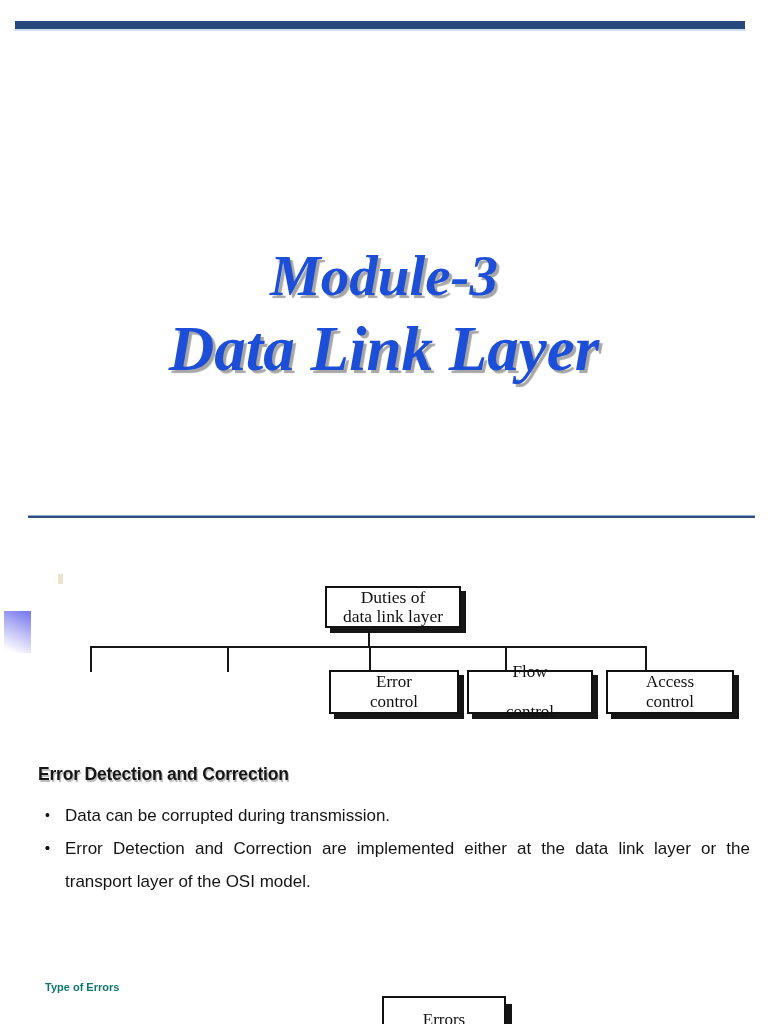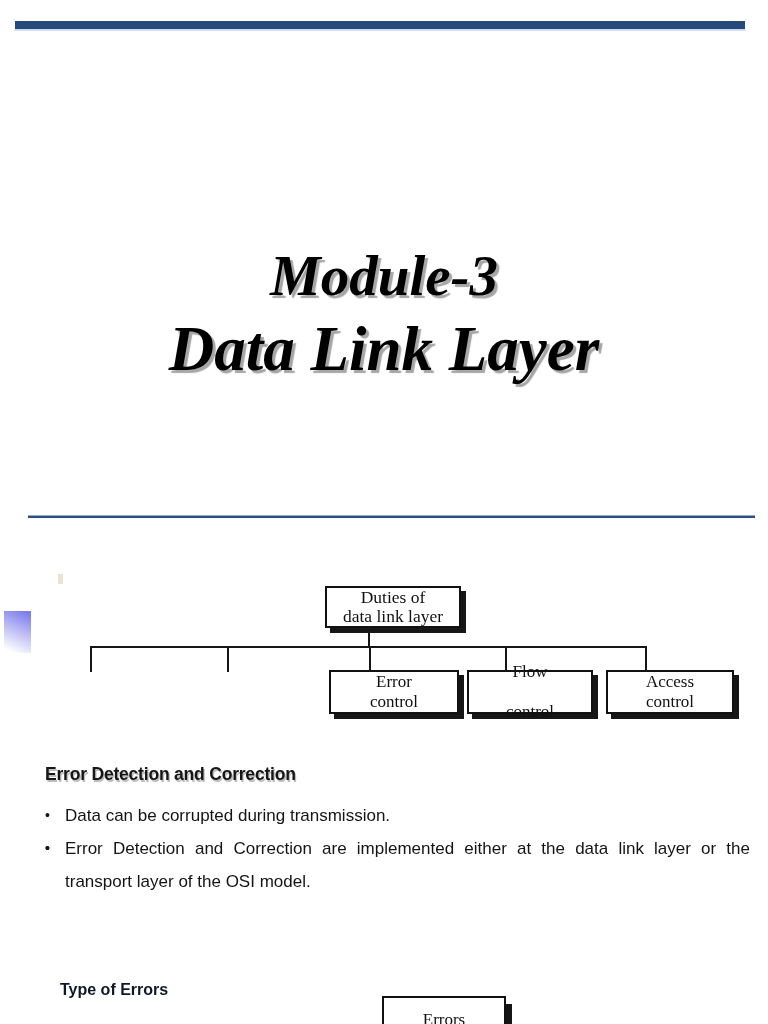--- a/index.html
+++ b/index.html
@@ -11,21 +11,21 @@
   
   .top-bar {
     position:absolute; left:15px; top:21px; width:730px; height:8px;
     background:#26497b; border-bottom:2px solid #cfdff2;
   }
 
   
   .title {
     position:absolute; left:0; top:243px; width:768px; text-align:center;
     font-family:"Liberation Serif", serif; font-style:italic; font-weight:bold;
-    color:#000000;
+    color:#1d4ed8;
   }
   .title-line1 { font-size:57px; line-height:66px; text-shadow:3px 3px 1px #a6a6a6; }
   .title-line2 { font-size:63px; line-height:80px; text-shadow:3px 3px 1px #a6a6a6; }
 
   
   .divider {
     position:absolute; left:28px; top:515px; width:727px; height:2px;
     background:#2c4f80; border-top:1px solid #93acca;
   }
 
@@ -51,31 +51,31 @@
   .cbox5 { left:582px; width:124px; }
   .errors-box {
     left:358px; top:996px; width:120px; height:44px; font-size:17px;
     box-shadow:6px 8px 0 0 #161616;
   }
 
   .cline { position:absolute; background:#161616; }
 
   
   .section-heading {
-    position:absolute; left:45px; top:764px; font-size:17.5px; font-weight:bold;
+    position:absolute; left:38px; top:764px; font-size:17.5px; font-weight:bold;
     color:#161616; letter-spacing:-0.2px; text-shadow:1.3px 1.5px 0 #bdbdbd;
   }
   .bullets { position:absolute; left:42px; top:799px; width:708px; }
   .bullet-item {
     position:relative; padding-left:23px; font-size:17px; line-height:33px;
     text-align:justify; color:#141414;
   }
   .bullet-dot { position:absolute; left:3px; top:0; font-size:14px; line-height:33px; }
   .subheading {
-    position:absolute; left:45px; top:981px; font-size:16px; font-weight:bold; color:#0f172a;margin-left:15px;
+    position:absolute; left:45px; top:981px; font-size:11px; font-weight:bold; color:#0f766e;
   }
 </style>
 </head>
 <body>
 
 <div id="page">
 
   <div class="top-bar"></div>
 
   <div class="title">

